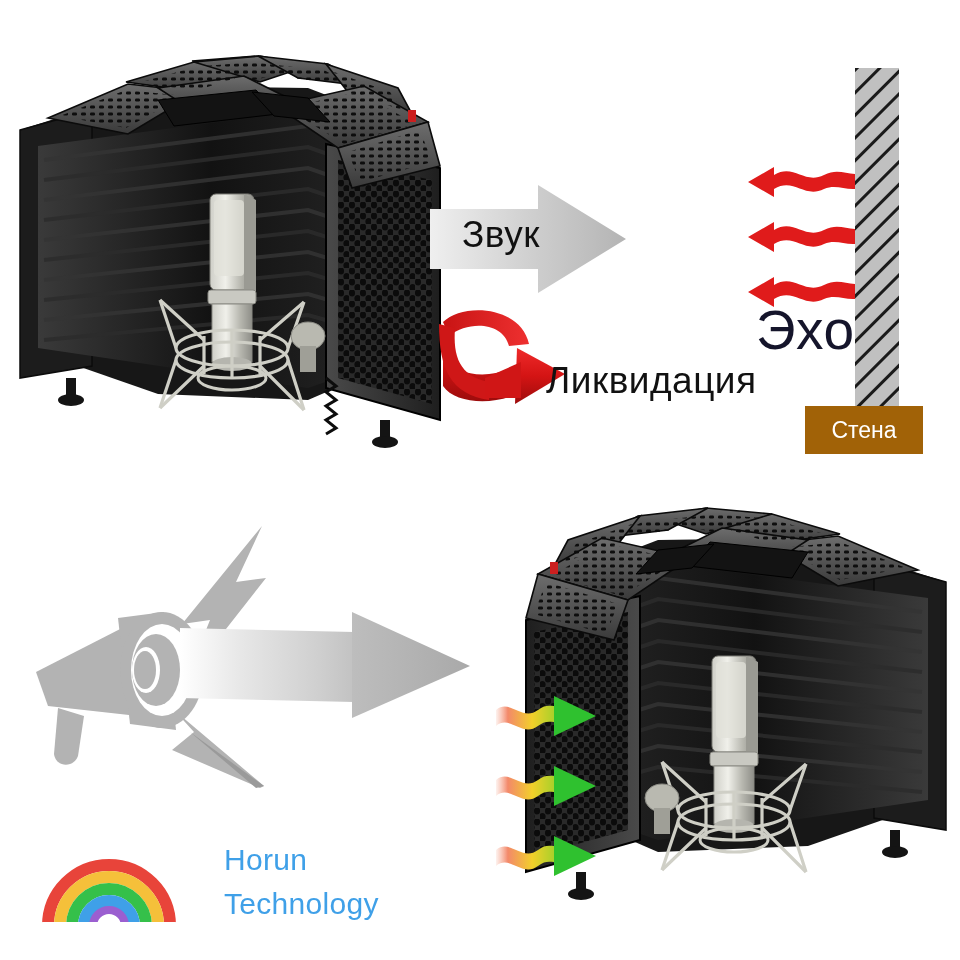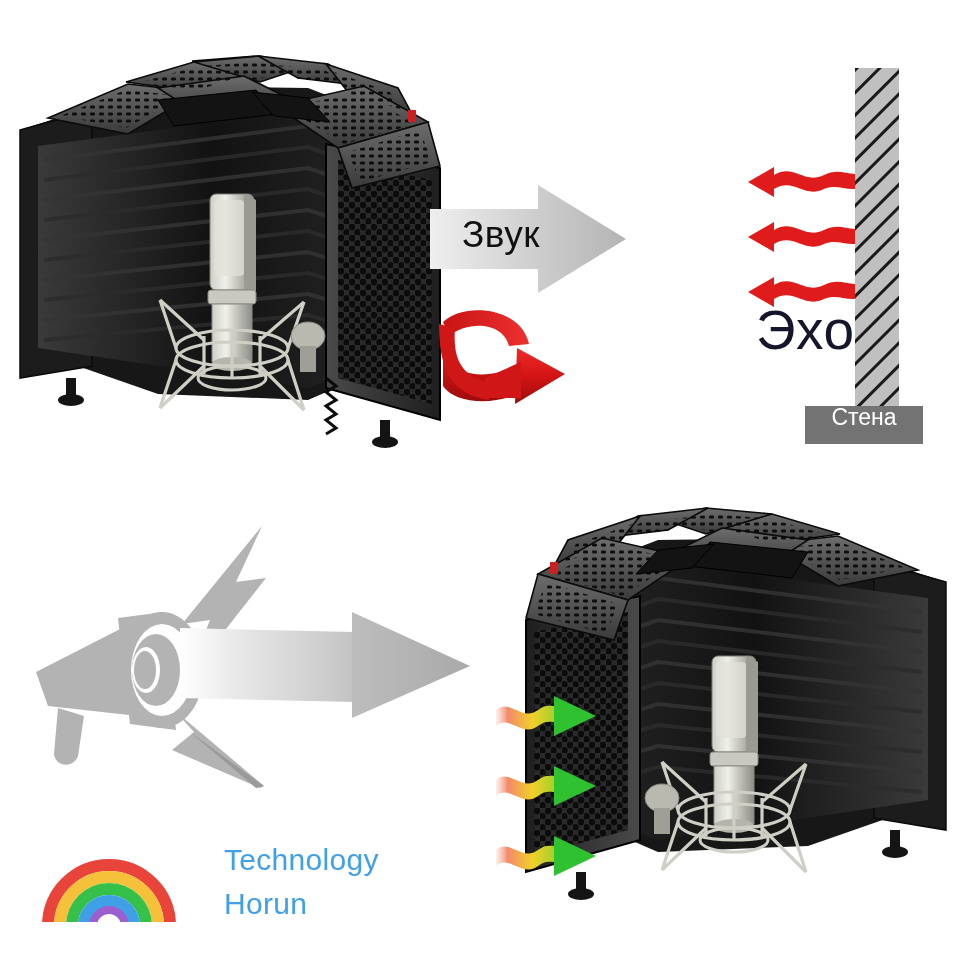--- a/index.html
+++ b/index.html
@@ -25,22 +25,22 @@
   #label-sound{
     left:462px;top:216px;font-size:37px;color:#111;letter-spacing:.5px;
   }
   #label-elimination{
     left:546px;top:362px;font-size:37px;color:#111;letter-spacing:.5px;
   }
   #label-echo{
     left:756px;top:303px;font-size:55px;color:#15152b;letter-spacing:.5px;
   }
   #wall-tag{
-    position:absolute;left:805px;top:406px;width:118px;height:38px;background:#737373;
-    display:flex;align-items:flex-start;justify-content:center;
+    position:absolute;left:805px;top:406px;width:118px;height:48px;background:#a16207;
+    display:flex;align-items:center;justify-content:center;
   }
   #wall-tag span{color:#fff;font-size:23px;line-height:1;}
 
   
   #brand{position:absolute;left:34px;top:838px;width:400px;height:100px;}
   #brand-text{position:absolute;left:190px;top:0px;font-size:30px;color:#3fa0e8;
       line-height:1.45;letter-spacing:.3px;}
   #brand-rainbow{position:absolute;left:0;top:4px;width:150px;height:90px;}
 </style>
 </head>
@@ -186,20 +186,21 @@
           <stop offset="0" stop-color="#c81414"></stop>
           <stop offset="1" stop-color="#ee3030"></stop>
         </linearGradient>
       </defs>
       <path d="M18 22 C 38 2, 96 6, 104 44 L84 46 C 78 22, 44 20, 24 36 Z" fill="url(#redG2)"></path>
       <path d="M18 22 L18 86 C 30 104, 70 106, 96 92 L92 66 C 64 80, 32 76, 18 58 Z" fill="url(#redG)"></path>
       <path d="M14 24 C 14 70, 26 94, 64 100 L64 82 C 34 76, 28 56, 30 28 Z" fill="#cf1717"></path>
       <path d="M92 48 L140 74 L90 104 Z" fill="url(#redG)"></path>
       <path d="M60 78 L96 62 L96 98 L60 98 Z" fill="#d01616"></path>
     </svg>
+    <div class="lbl" id="label-elimination">Ликвидация</div>
 
     <svg class="abs" style="left:748px;top:165px;" width="130" height="145" viewBox="0 0 130 145">
       <g fill="#e01b1b">
         <path d="M0 17 L26 2 L26 10 C 46 -2, 56 20, 76 10 C 92 2, 100 12, 114 8 L116 22
                  C 100 28, 90 18, 76 24 C 56 34, 46 12, 26 24 L26 32 Z"></path>
         <path d="M0 72 L26 57 L26 65 C 46 53, 56 75, 76 65 C 92 57, 100 67, 114 63 L116 77
                  C 100 83, 90 73, 76 79 C 56 89, 46 67, 26 79 L26 87 Z"></path>
         <path d="M0 127 L26 112 L26 120 C 46 108, 56 130, 76 120 C 92 112, 100 122, 114 118 L116 132
                  C 100 138, 90 128, 76 134 C 56 144, 46 122, 26 134 L26 142 Z"></path>
       </g>
@@ -367,18 +368,18 @@
         <path d="M14 84 A 61 61 0 0 1 136 84" stroke="#e8443a" stroke-width="12"></path>
         <path d="M26 84 A 49 49 0 0 1 124 84" stroke="#f5c03a" stroke-width="12"></path>
         <path d="M38 84 A 37 37 0 0 1 112 84" stroke="#35c04a" stroke-width="12"></path>
         <path d="M50 84 A 25 25 0 0 1 100 84" stroke="#3fa0e8" stroke-width="12"></path>
         <path d="M60 84 A 15 15 0 0 1 90 84" stroke="#9b5fd0" stroke-width="10"></path>
         <path d="M68 84 A 7 7 0 0 1 82 84" stroke="#ffffff" stroke-width="10"></path>
       </g>
       <rect x="4" y="80" width="142" height="10" rx="5" fill="#ffffff"></rect>
     </svg>
     <div id="brand-text">
+      <div>Horun</div>
       <div>Technology</div>
-      <div>Horun</div>
     </div>
   </div>
 
 </div>
 
 </body></html>

